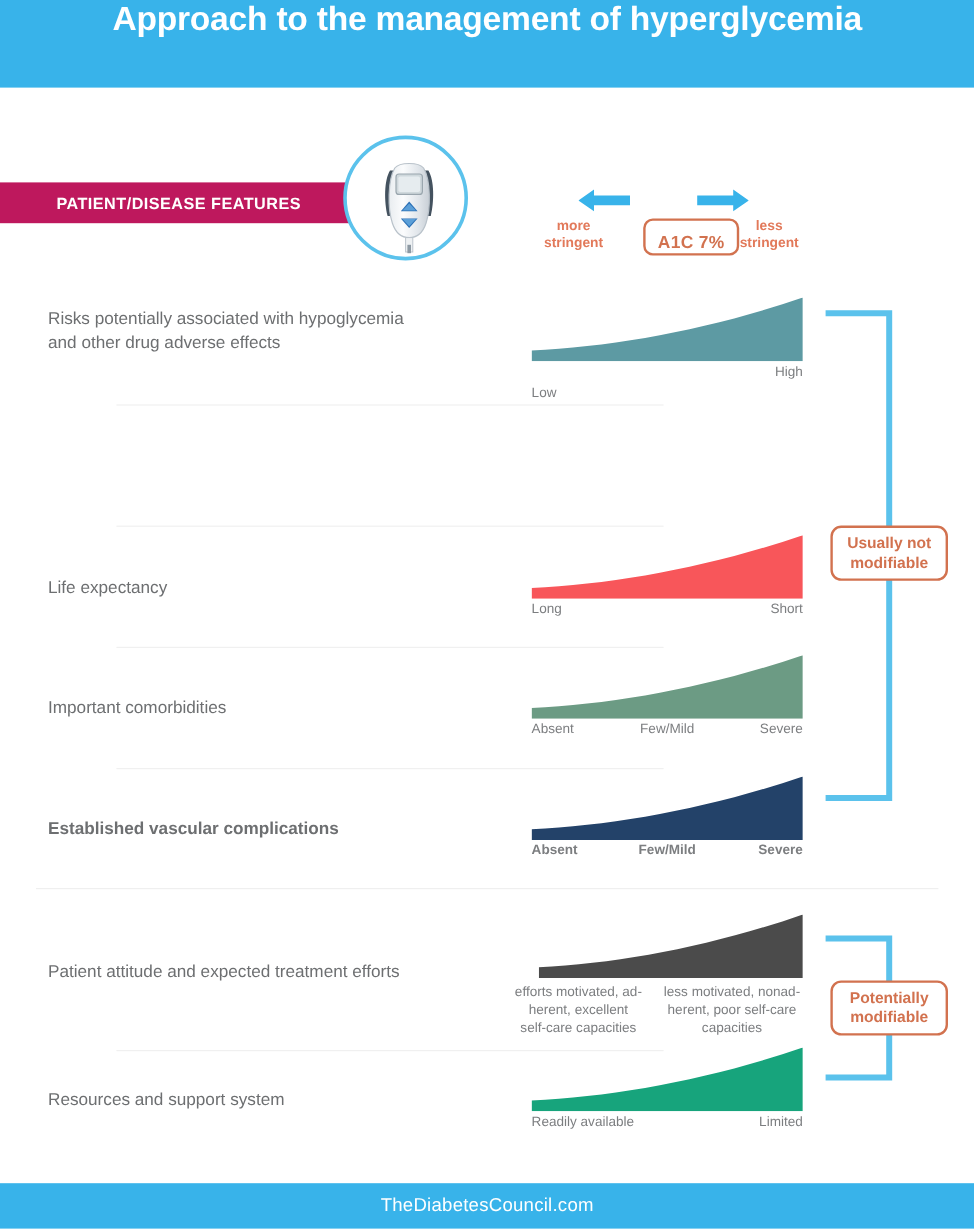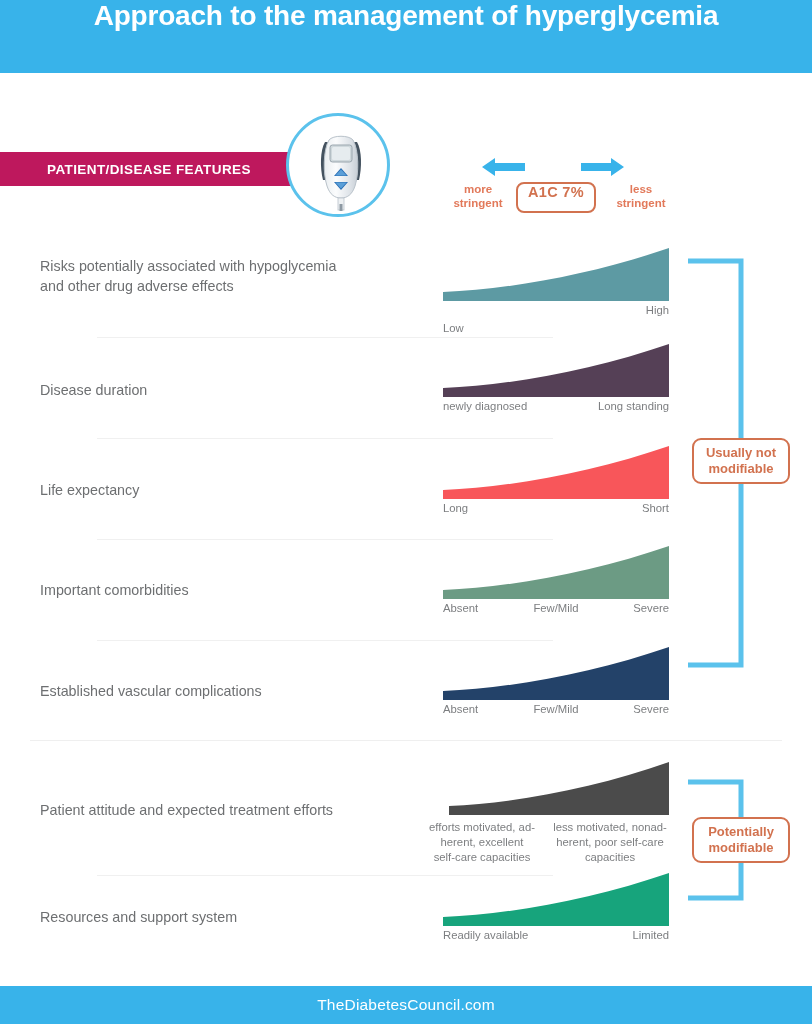--- a/index.html
+++ b/index.html
@@ -51,25 +51,25 @@
   .arrow-left{left:52px;}
   .arrow-right{left:150px;}
   .stringent{
     position:absolute; top:32px; width:86px;
     color:#e2795a; font-size:11.5px; font-weight:bold;
     text-align:center; line-height:14px;
   }
   .stringent-left{left:5px;}
   .stringent-right{left:168px;}
   .a1c-box{
-    position:absolute; left:86px; top:32px;
+    position:absolute; left:106px; top:32px;
     width:80px; height:31px;
     border:2px solid #d2724f; border-radius:8px;
     background:#ffffff;
-    display:flex; align-items:flex-start; justify-content:center;
+    display:flex; align-items:flex-end; justify-content:center;
     box-sizing:border-box;
   }
   .a1c-box span{color:#d2724f; font-size:14.5px; font-weight:bold; letter-spacing:0.3px;}
 
   
   .row{position:absolute; left:0; width:812px;}
   .row-label{
     position:absolute; left:40px;
     color:#6d6f71; font-size:14.3px; line-height:20px;
     width:390px;
@@ -190,30 +190,20 @@
       <svg width="226" height="53" viewBox="0 0 226 53" preserveAspectRatio="none">
         <path d="M0 44 C70 41 150 26 226 0 L226 53 L0 53 Z" fill="#5d9aa3"></path>
       </svg>
     </div>
     <div class="scale left" style="left:443px; top:73px;text-align:center;">Low</div>
     <div class="scale right" style="left:569px; top:55px; width:100px;">High</div>
   </div>
 
   <div class="divider" style="left:97px; top:337px; width:456px;"></div>
 
-  <div class="row" style="top:344px; height:80px;">
-    <div class="row-label" style="top:36px;">Disease duration</div>
-    <div class="wedge-wrap" style="left:443px; top:0px;">
-      <svg width="226" height="53" viewBox="0 0 226 53" preserveAspectRatio="none">
-        <path d="M0 44 C70 41 150 26 226 0 L226 53 L0 53 Z" fill="#554056"></path>
-      </svg>
-    </div>
-    <div class="scale left" style="left:443px; top:55px;">newly diagnosed</div>
-    <div class="scale right" style="left:569px; top:55px; width:100px;">Long standing</div>
-  </div>
 
   <div class="divider" style="left:97px; top:438px; width:456px;"></div>
 
   <div class="row" style="top:446px; height:80px;">
     <div class="row-label" style="top:34px;">Life expectancy</div>
     <div class="wedge-wrap" style="left:443px; top:0px;">
       <svg width="226" height="53" viewBox="0 0 226 53" preserveAspectRatio="none">
         <path d="M0 44 C70 41 150 26 226 0 L226 53 L0 53 Z" fill="#f8565a"></path>
       </svg>
     </div>
@@ -230,21 +220,21 @@
         <path d="M0 44 C70 41 150 26 226 0 L226 53 L0 53 Z" fill="#6c9b84"></path>
       </svg>
     </div>
     <div class="scale left" style="left:443px; top:55px;">Absent</div>
     <div class="scale center" style="left:516px; top:55px; width:80px;">Few/Mild</div>
     <div class="scale right" style="left:589px; top:55px; width:80px;">Severe</div>
   </div>
 
   <div class="divider" style="left:97px; top:640px; width:456px;"></div>
 
-  <div class="row" style="top:647px; height:80px;">
+  <div class="row" style="top:647px; height:80px;font-weight:bold;">
     <div class="row-label" style="top:34px;">Established vascular complications</div>
     <div class="wedge-wrap" style="left:443px; top:0px;">
       <svg width="226" height="53" viewBox="0 0 226 53" preserveAspectRatio="none">
         <path d="M0 44 C70 41 150 26 226 0 L226 53 L0 53 Z" fill="#234269"></path>
       </svg>
     </div>
     <div class="scale left" style="left:443px; top:55px;">Absent</div>
     <div class="scale center" style="left:516px; top:55px; width:80px;">Few/Mild</div>
     <div class="scale right" style="left:589px; top:55px; width:80px;">Severe</div>
   </div>

